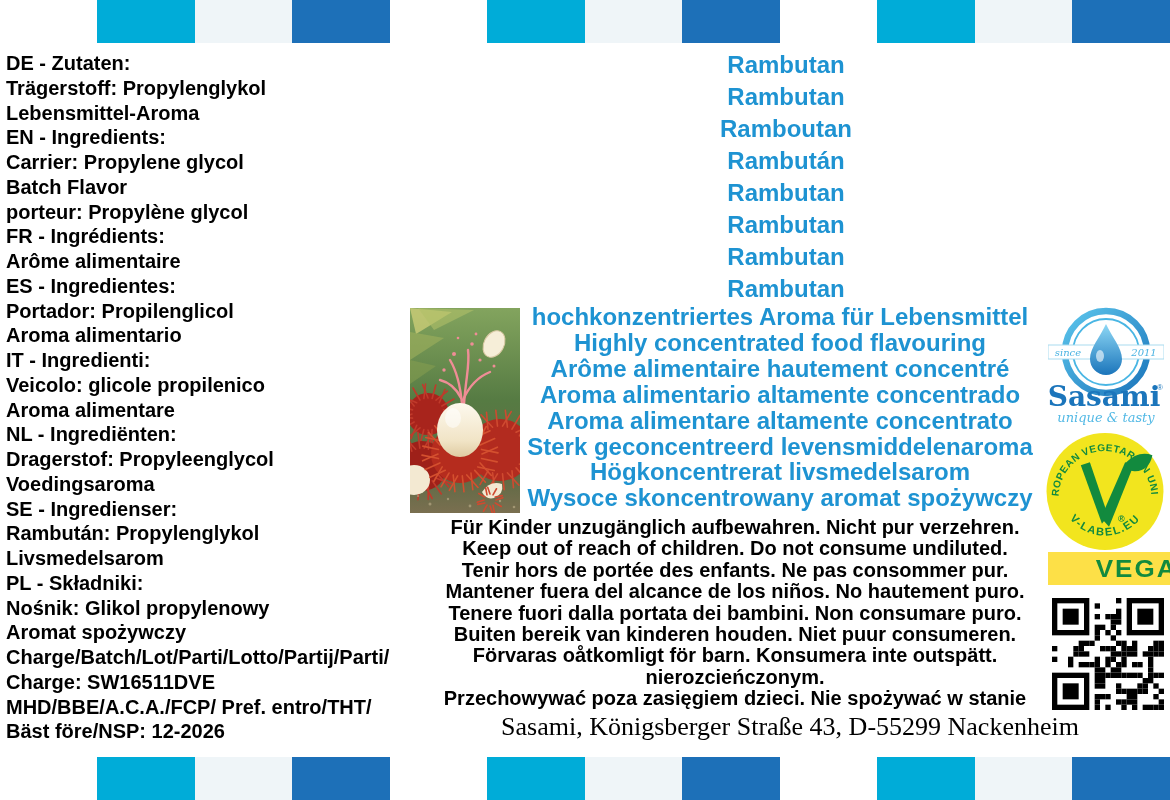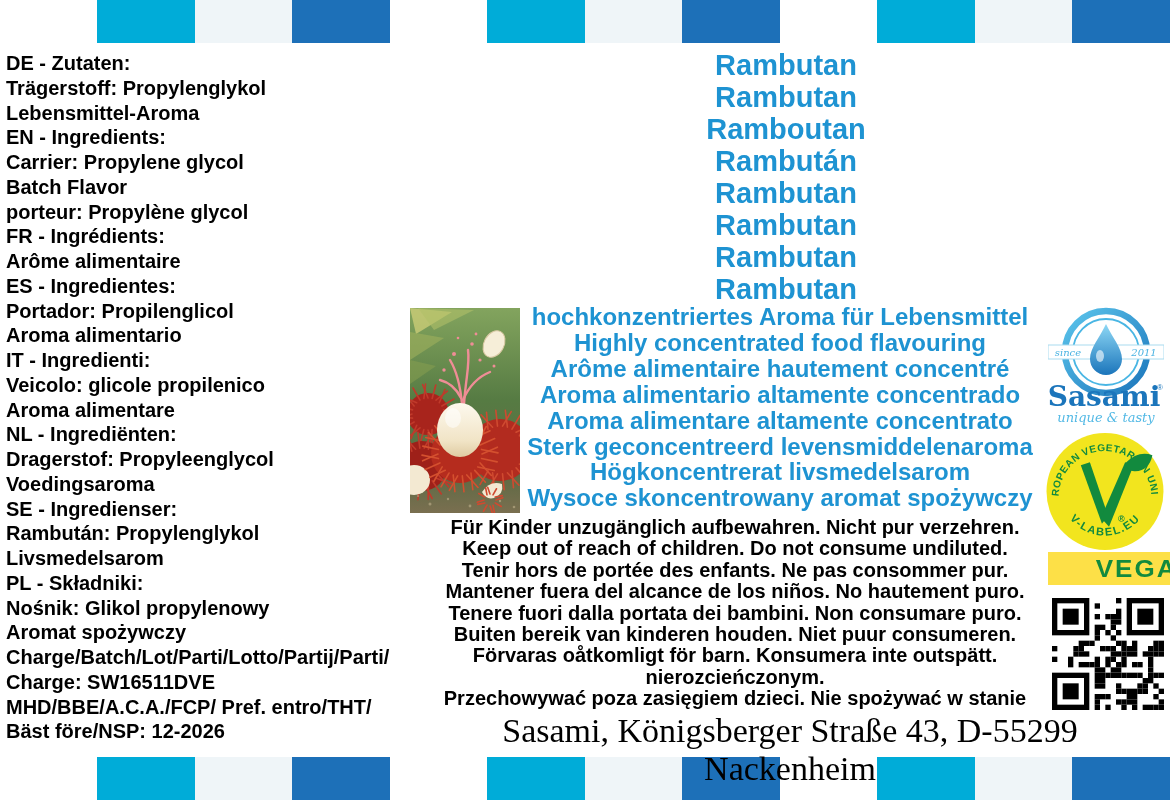--- a/index.html
+++ b/index.html
@@ -9,33 +9,33 @@
     background:repeating-linear-gradient(to right,
       #ffffff 0 97.5px,#00ACD8 97.5px 195px,#EFF5F8 195px 292.5px,#1D70B8 292.5px 390px);}
   .stripe.top{top:0;}
   .stripe.bottom{top:757px;}
 
   .ingredients{position:absolute;left:6px;top:51px;width:424px;
     font-weight:bold;font-size:20px;color:#000;}
   .ingredients div{line-height:24.75px;white-space:nowrap;}
 
   .product-names{position:absolute;left:430px;top:49px;width:712px;
-    text-align:center;color:#1E93D2;font-weight:bold;font-size:29px;}
+    text-align:center;color:#1E93D2;font-weight:bold;font-size:24px;}
   .product-names div{line-height:32px;}
 
   .concentrate{position:absolute;left:412px;top:304px;width:736px;
     text-align:center;color:#1E93D2;font-weight:bold;font-size:24px;}
   .concentrate div{line-height:25.9px;white-space:nowrap;}
 
   .warning{position:absolute;left:400px;top:517px;width:670px;
     text-align:center;color:#000;font-weight:bold;font-size:20px;}
   .warning div{line-height:21.4px;white-space:nowrap;}
 
   .address{position:absolute;left:420px;top:712px;width:740px;
-    text-align:center;color:#000;font-size:34px;
+    text-align:center;color:#000;font-size:26px;
     font-family:"Liberation Serif",serif;}
 
   .fruit{position:absolute;left:410px;top:308px;width:110px;height:205px;}
   .sasami-logo{position:absolute;left:1048px;top:302px;width:116px;height:132px;}
   .vlabel{position:absolute;left:1044px;top:431px;width:122px;height:121px;}
   .vegan-banner{position:absolute;left:1048px;top:552px;width:114px;height:33px;
     background:#fde047;display:flex;align-items:center;justify-content:center;padding-left:42px;}
   .vegan-banner span{color:#128A3E;font-weight:bold;font-size:26px;letter-spacing:2px;
     transform:scaleY(0.95);}
   .qr{position:absolute;left:1052px;top:598px;width:112px;height:112px;}

